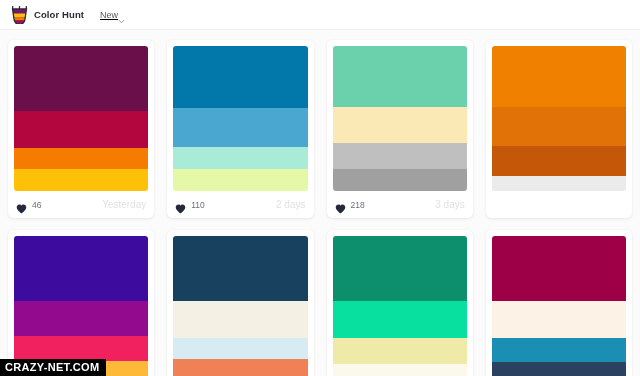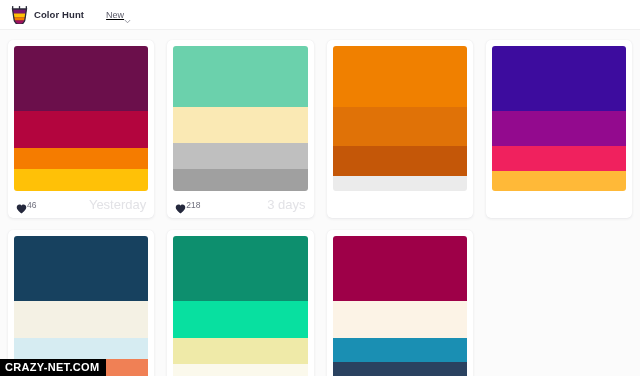--- a/index.html
+++ b/index.html
@@ -44,21 +44,21 @@
     font-size: 9.5px;
     font-weight: bold;
     color: #2b2b3a;
     letter-spacing: 0.1px;
     white-space: nowrap;
   }
   #nav-new {
     display: flex;
     align-items: center;
     gap: 0;
-    margin-left: 22px;
+    margin-left: 16px;
     cursor: pointer;
     text-decoration: underline;
   }
   .nav-label {
     font-size: 9px;
     color: #5a5a68;
     white-space: nowrap;
   }
   .chev {
     width: 7px;
@@ -101,33 +101,34 @@
     height: 27px;
     display: flex;
     align-items: center;
     justify-content: space-between;
     padding: 0 2px;
     box-sizing: border-box;
   }
   .likes {
     display: flex;
     align-items: center;
+    gap: 5px;
     cursor: pointer;
   }
   .heart {
     width: 11px;
     height: 10px;
     display: block;
   }
   .like-count {
     font-size: 8.5px;
     color: #6e6e7c;
   }
   .age {
-    font-size: 13px;
+    font-size: 10px;
     color: #e2e2e6;
     white-space: nowrap;
   }
 
   
   .palette-card.row2 .swatch-stack { height: 145px; }
 
   
   #watermark {
     position: absolute;
@@ -194,20 +195,37 @@
           <span class="heart"><svg viewBox="0 0 24 22" width="11" height="10" xmlns="http://www.w3.org/2000/svg">
               <path d="M12 21 C12 21 1.5 14.2 1.5 7.4 C1.5 3.6 4.3 1 7.6 1 C9.9 1 11.2 2.2 12 3.4 C12.8 2.2 14.1 1 16.4 1 C19.7 1 22.5 3.6 22.5 7.4 C22.5 14.2 12 21 12 21 Z" fill="#25293d"></path>
             </svg></span>
           <span class="like-count">46</span>
         </div>
         <span class="age">Yesterday</span>
       </div>
     </div>
     <div class="palette-card">
       <div class="swatch-stack">
+        <div class="swatch" style="background: rgb(2, 119, 170); height: 43%;"></div>
+        <div class="swatch" style="background: rgb(74, 168, 208); height: 27%;"></div>
+        <div class="swatch" style="background: rgb(168, 236, 216); height: 15%;"></div>
+        <div class="swatch" style="background: rgb(228, 248, 168); height: 15%;"></div>
+      </div>
+      <div class="card-footer">
+        <div class="likes">
+          <span class="heart"><svg viewBox="0 0 24 22" width="11" height="10" xmlns="http://www.w3.org/2000/svg">
+              <path d="M12 21 C12 21 1.5 14.2 1.5 7.4 C1.5 3.6 4.3 1 7.6 1 C9.9 1 11.2 2.2 12 3.4 C12.8 2.2 14.1 1 16.4 1 C19.7 1 22.5 3.6 22.5 7.4 C22.5 14.2 12 21 12 21 Z" fill="#25293d"></path>
+            </svg></span>
+          <span class="like-count">110</span>
+        </div>
+        <span class="age">2 days</span>
+      </div>
+    </div>
+    <div class="palette-card">
+      <div class="swatch-stack">
         <div class="swatch" style="background: rgb(107, 209, 172); height: 42%;"></div>
         <div class="swatch" style="background: rgb(250, 233, 180); height: 25%;"></div>
         <div class="swatch" style="background: rgb(191, 191, 191); height: 18%;"></div>
         <div class="swatch" style="background: rgb(160, 160, 160); height: 15%;"></div>
       </div>
       <div class="card-footer">
         <div class="likes">
           <span class="heart"><svg viewBox="0 0 24 22" width="11" height="10" xmlns="http://www.w3.org/2000/svg">
               <path d="M12 21 C12 21 1.5 14.2 1.5 7.4 C1.5 3.6 4.3 1 7.6 1 C9.9 1 11.2 2.2 12 3.4 C12.8 2.2 14.1 1 16.4 1 C19.7 1 22.5 3.6 22.5 7.4 C22.5 14.2 12 21 12 21 Z" fill="#25293d"></path>
             </svg></span>

